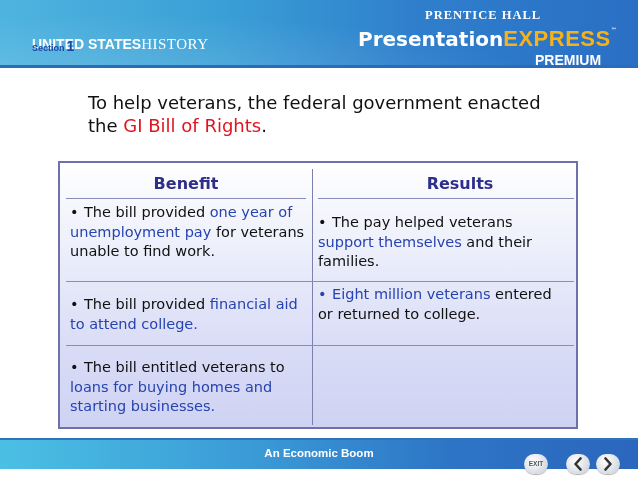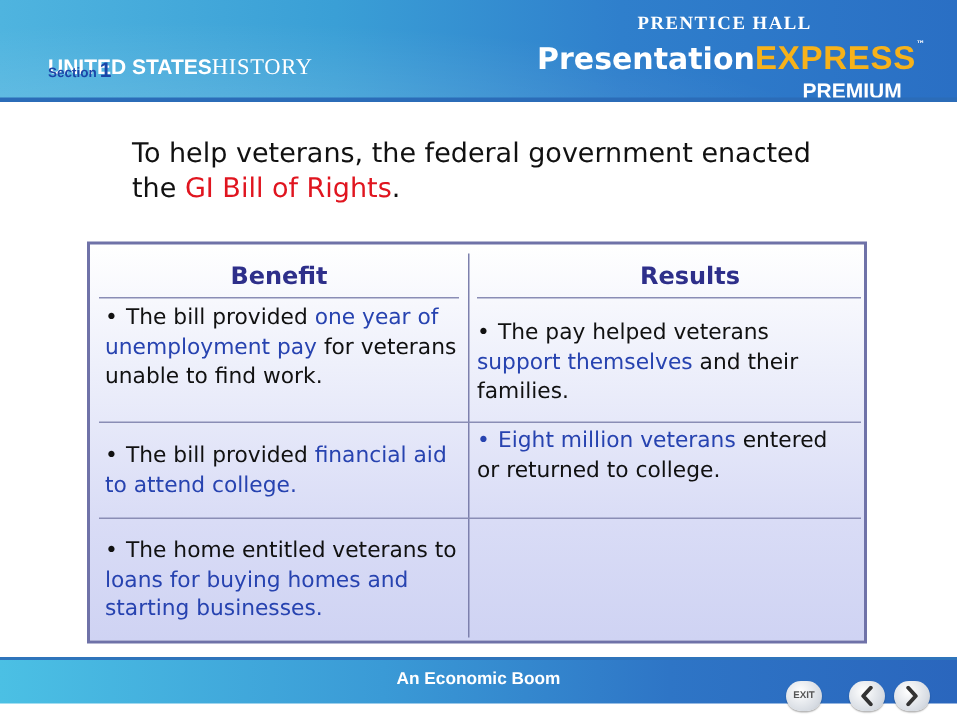--- a/index.html
+++ b/index.html
@@ -82,21 +82,21 @@
   </div>
 
   <div class="cell ind" style="left:10px;top:132px;width:240px;">
     <span class="bul">•</span><span>The bill provided </span><span class="bl">financial aid to attend college.</span>
   </div>
   <div class="cell ind" style="left:258px;top:122px;width:250px;">
     <span class="bul bl">•</span><span class="bl">Eight million veterans</span><span> entered or returned to college.</span>
   </div>
 
   <div class="cell ind" style="left:10px;top:195px;width:240px;">
-    <span class="bul">•</span><span>The home entitled veterans to </span><span class="bl">loans for buying homes and starting businesses.</span>
+    <span class="bul">•</span><span>The bill entitled veterans to </span><span class="bl">loans for buying homes and starting businesses.</span>
   </div>
 </div>
 
 <div class="footer">
   <div class="ftxt">An Economic Boom</div>
 </div>
 <div class="btn exit">EXIT</div>
 <div class="btn nav" style="left:566px;">
   <svg width="10" height="14" viewBox="0 0 10 14">
       <path d="M7.5 1.5 L2.5 7 L7.5 12.5" stroke="#333" stroke-width="2.6" fill="none" stroke-linecap="round" stroke-linejoin="round"></path>

